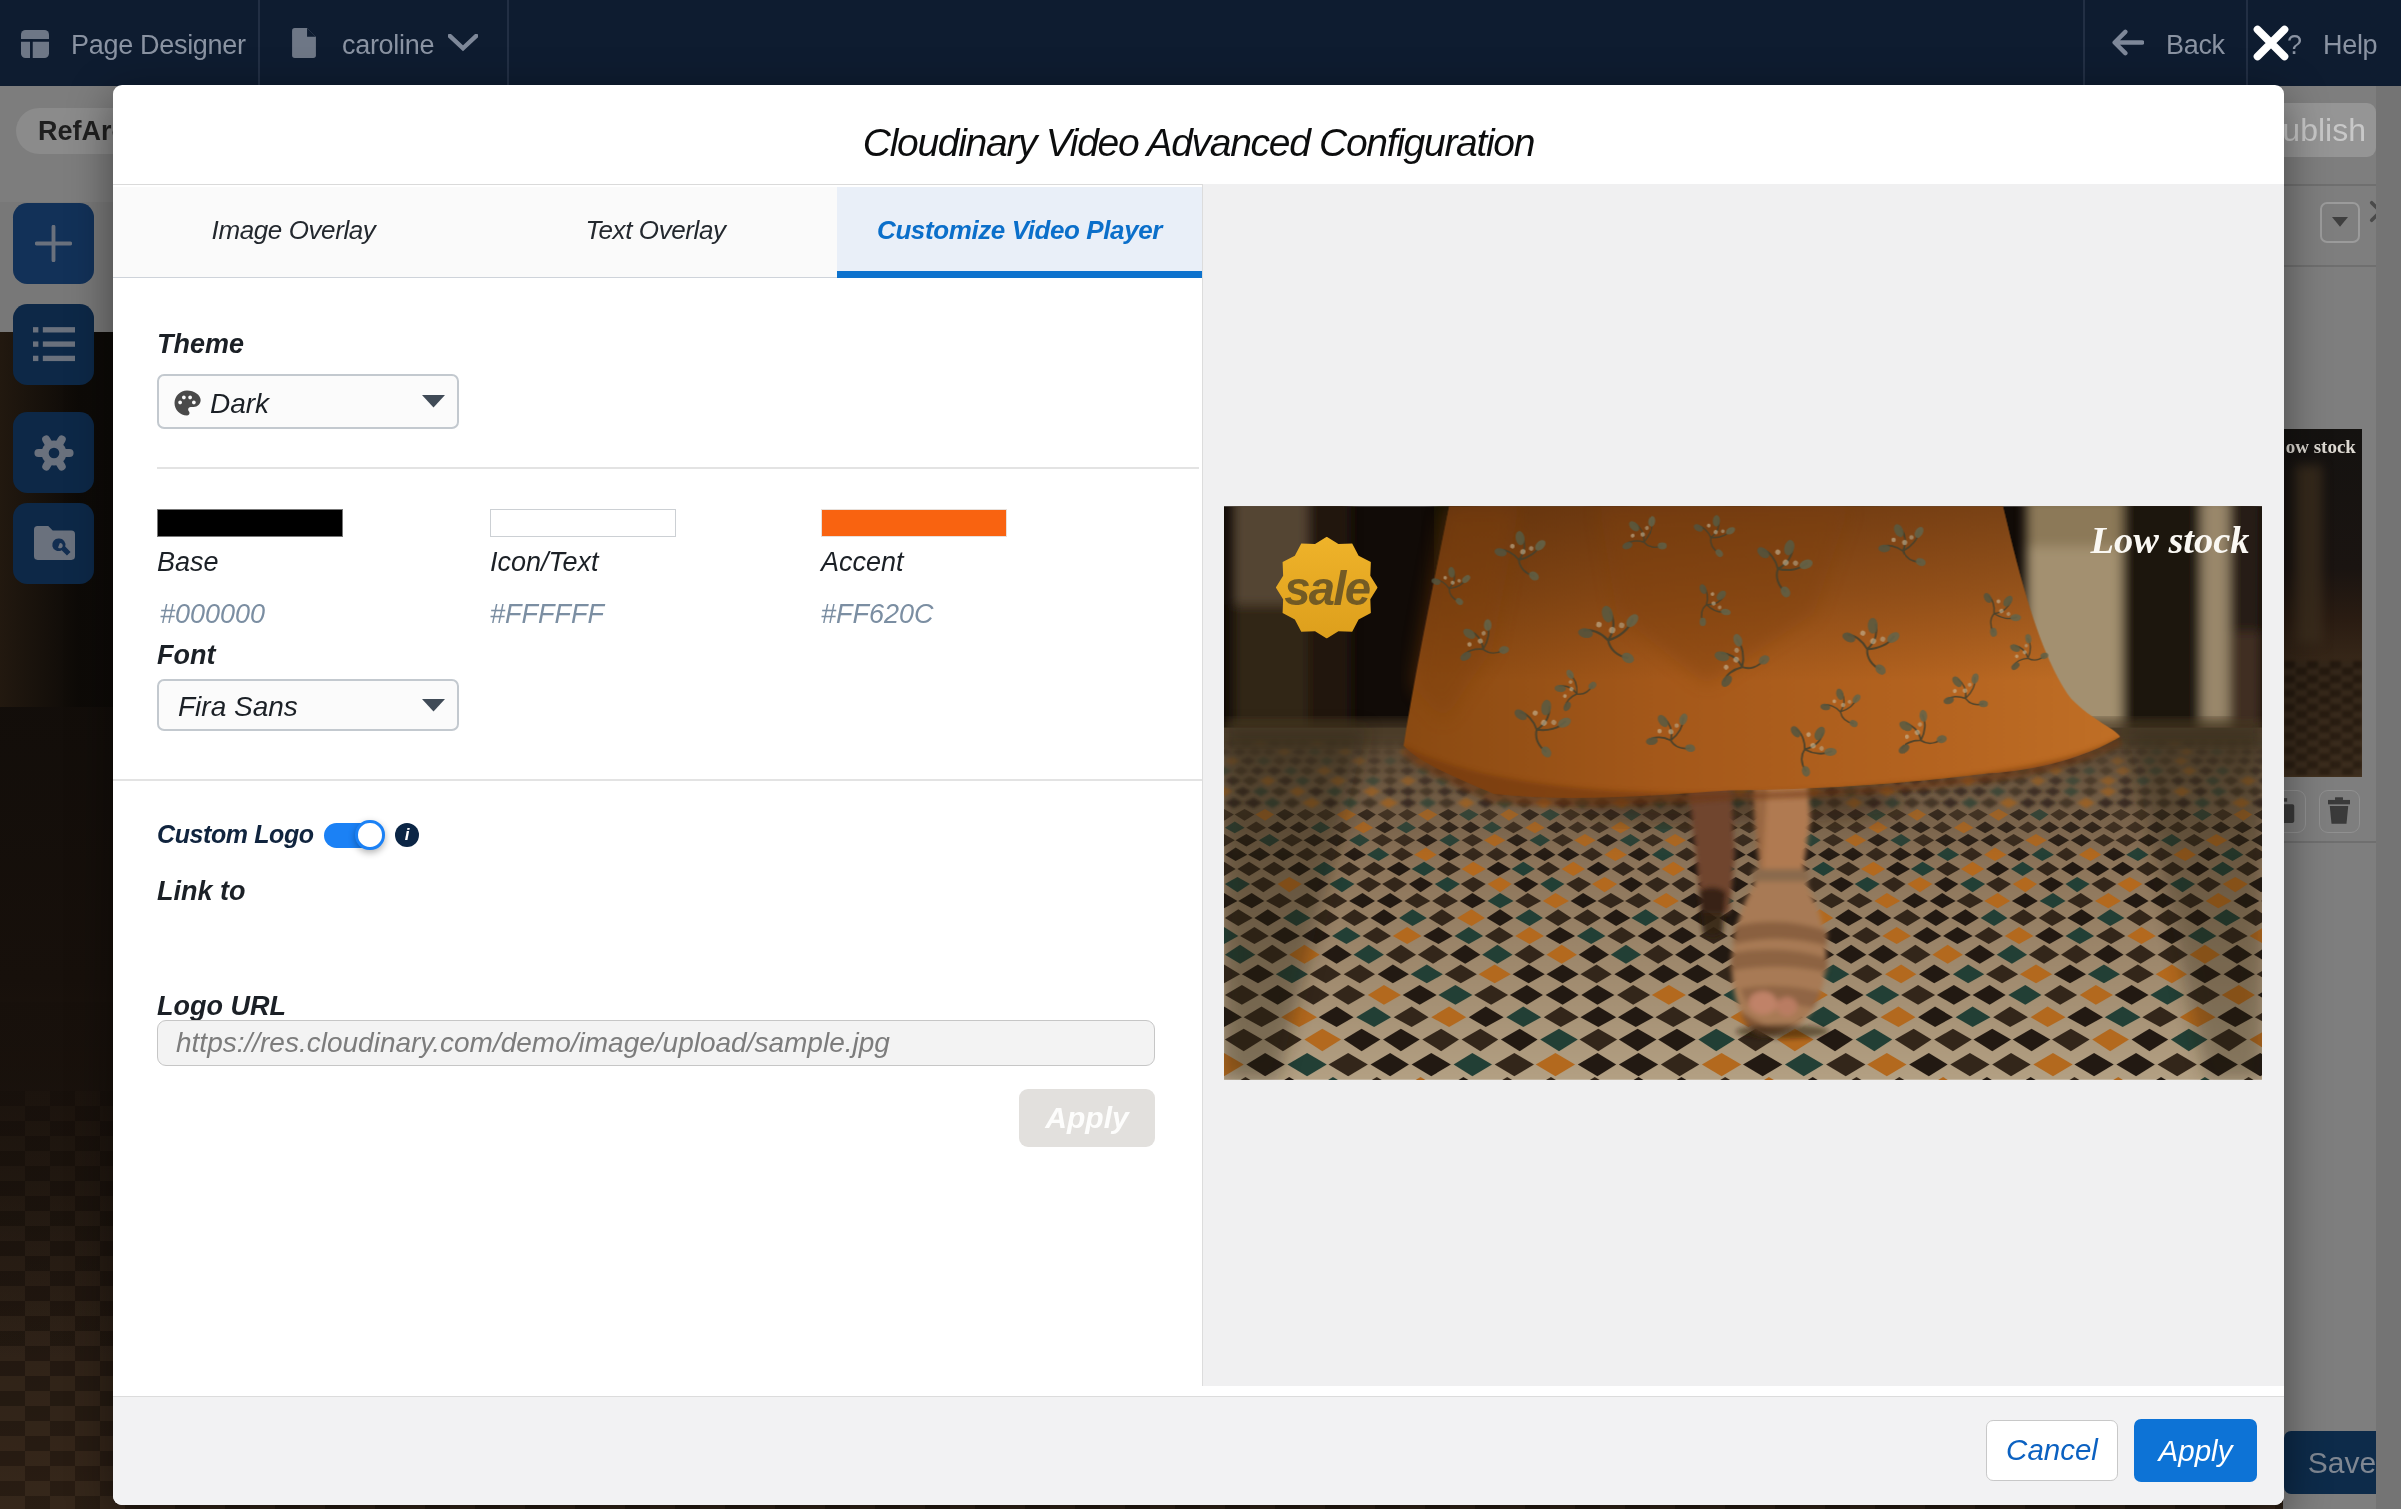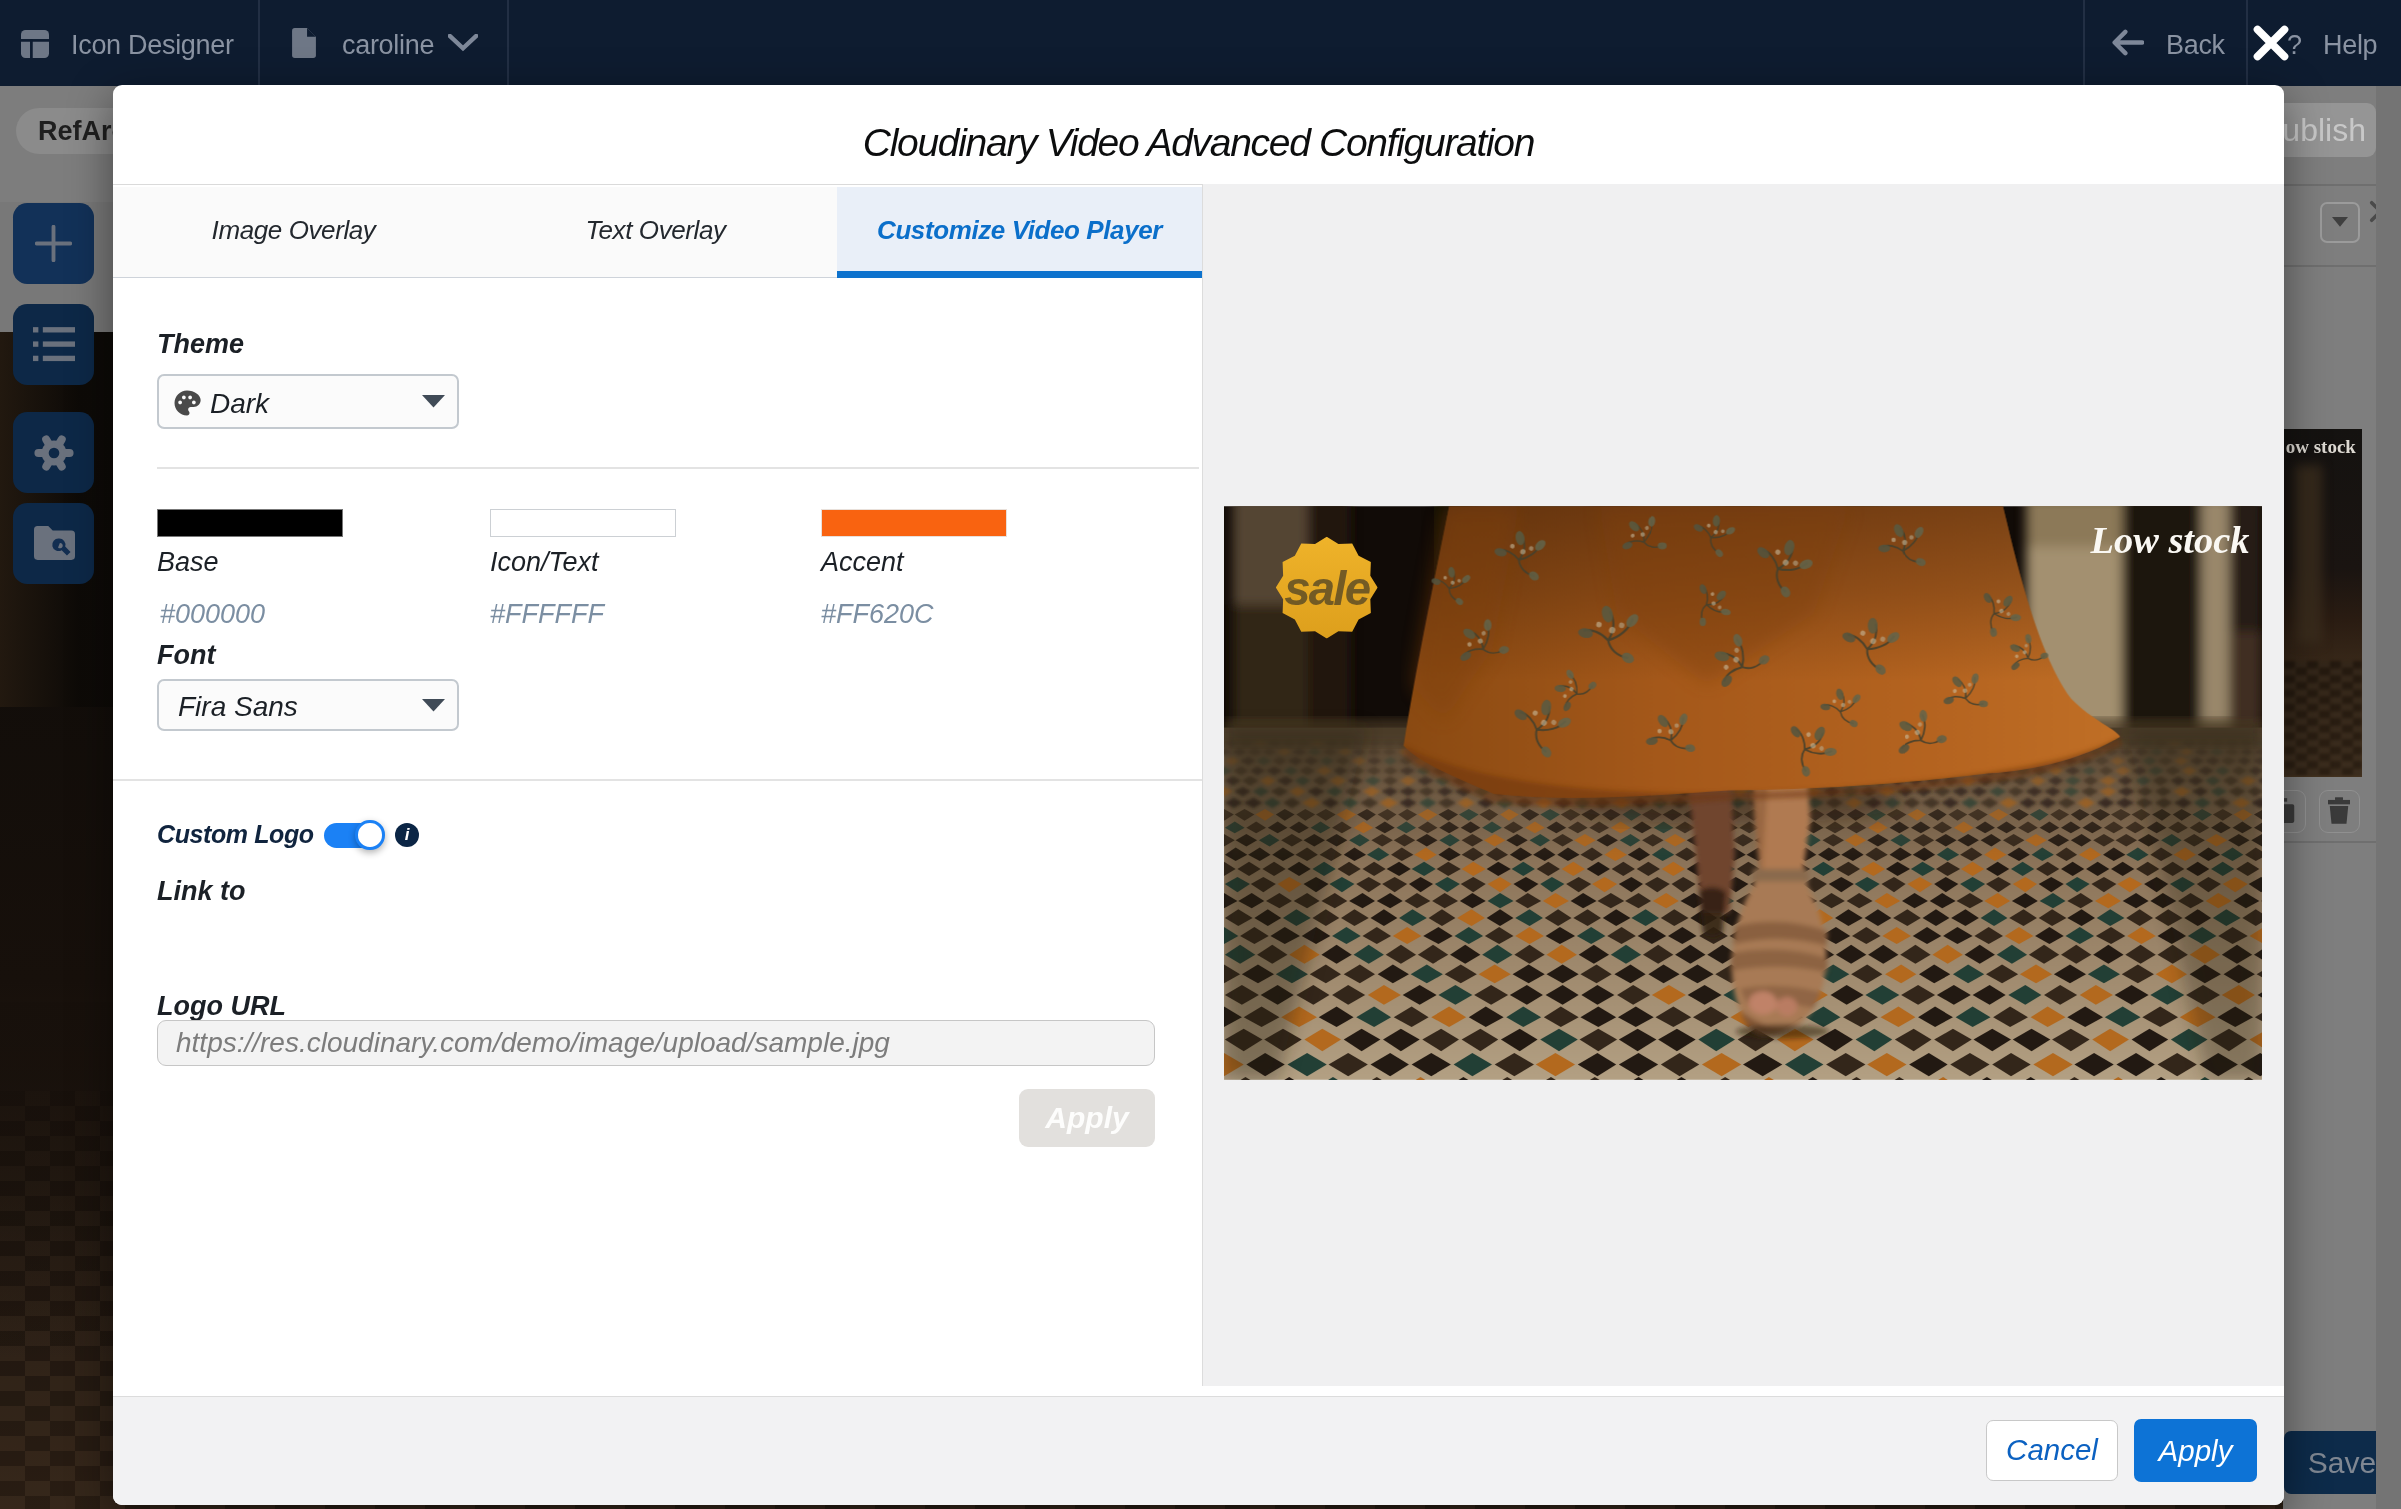--- a/index.html
+++ b/index.html
@@ -115,21 +115,21 @@
   <div style="position:absolute; left:0.9px; top:1345px; width:116px; height:63px; background:#0d2b4a; border-radius:7.1px; color:#7f8792; font-size:30px; text-align:center; line-height:63px;">Save</div>
 </div>
 <div id="bg-rightedge"></div>
 
 <div id="topbar">
   <svg style="position:absolute; left:21.4px; top:29.5px;" width="28" height="28" viewBox="0 0 31 31">
       <rect width="31" height="31" rx="5" fill="#6e7786"></rect>
       <rect x="0" y="10" width="31" height="3" fill="#0e1c30"></rect>
       <rect x="10" y="10" width="3" height="21" fill="#0e1c30"></rect>
     </svg>
-  <div class="tb-text" style="left:71px;">Icon Designer</div>
+  <div class="tb-text" style="left:71px;">Page Designer</div>
   <div class="tb-divider" style="left:258px;"></div>
   <svg style="position:absolute; left:292px; top:28px;" width="24" height="30" viewBox="0 0 27 34">
       <path fill="#6e7786" d="M3 0 L17 0 L27 10 L27 31 Q27 34 24 34 L3 34 Q0 34 0 31 L0 3 Q0 0 3 0 Z"></path>
       <path fill="#0e1c30" d="M17 0 L17 10 L27 10 Z"></path>
     </svg>
   <div class="tb-text" style="left:342px;">caroline</div>
   <svg style="position:absolute; left:448px; top:34px;" width="30" height="18" viewBox="0 0 34 20">
       <path stroke="#7e8899" stroke-width="5" fill="none" stroke-linecap="round" d="M2 2 L17 16 L32 2"></path>
     </svg>
   <div class="tb-divider" style="left:507px;"></div>

